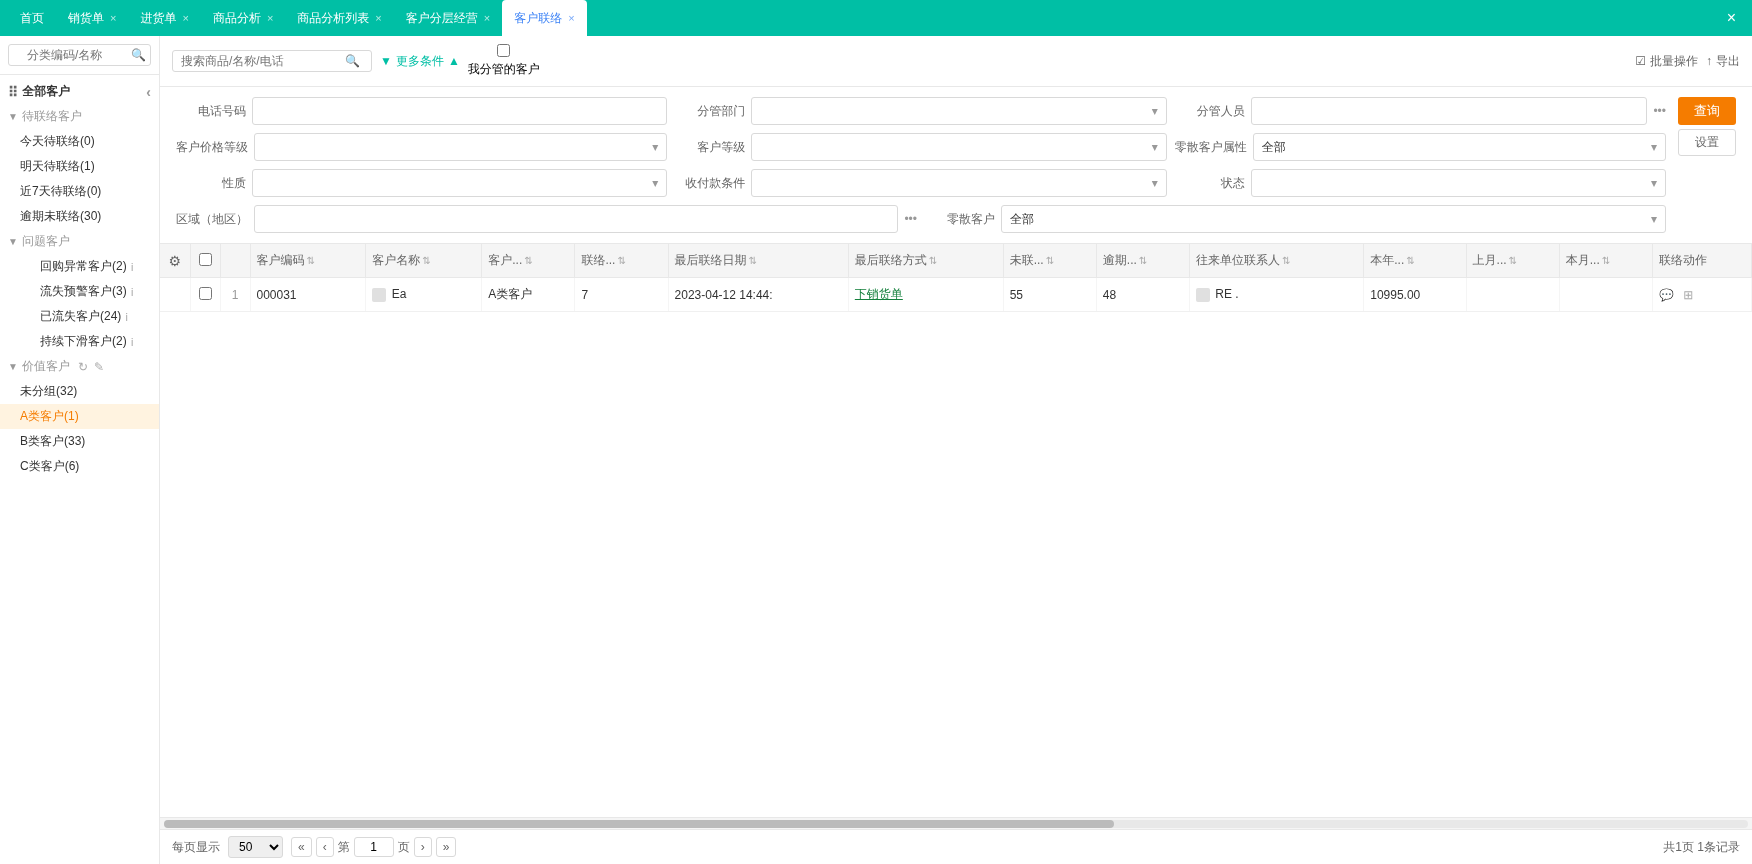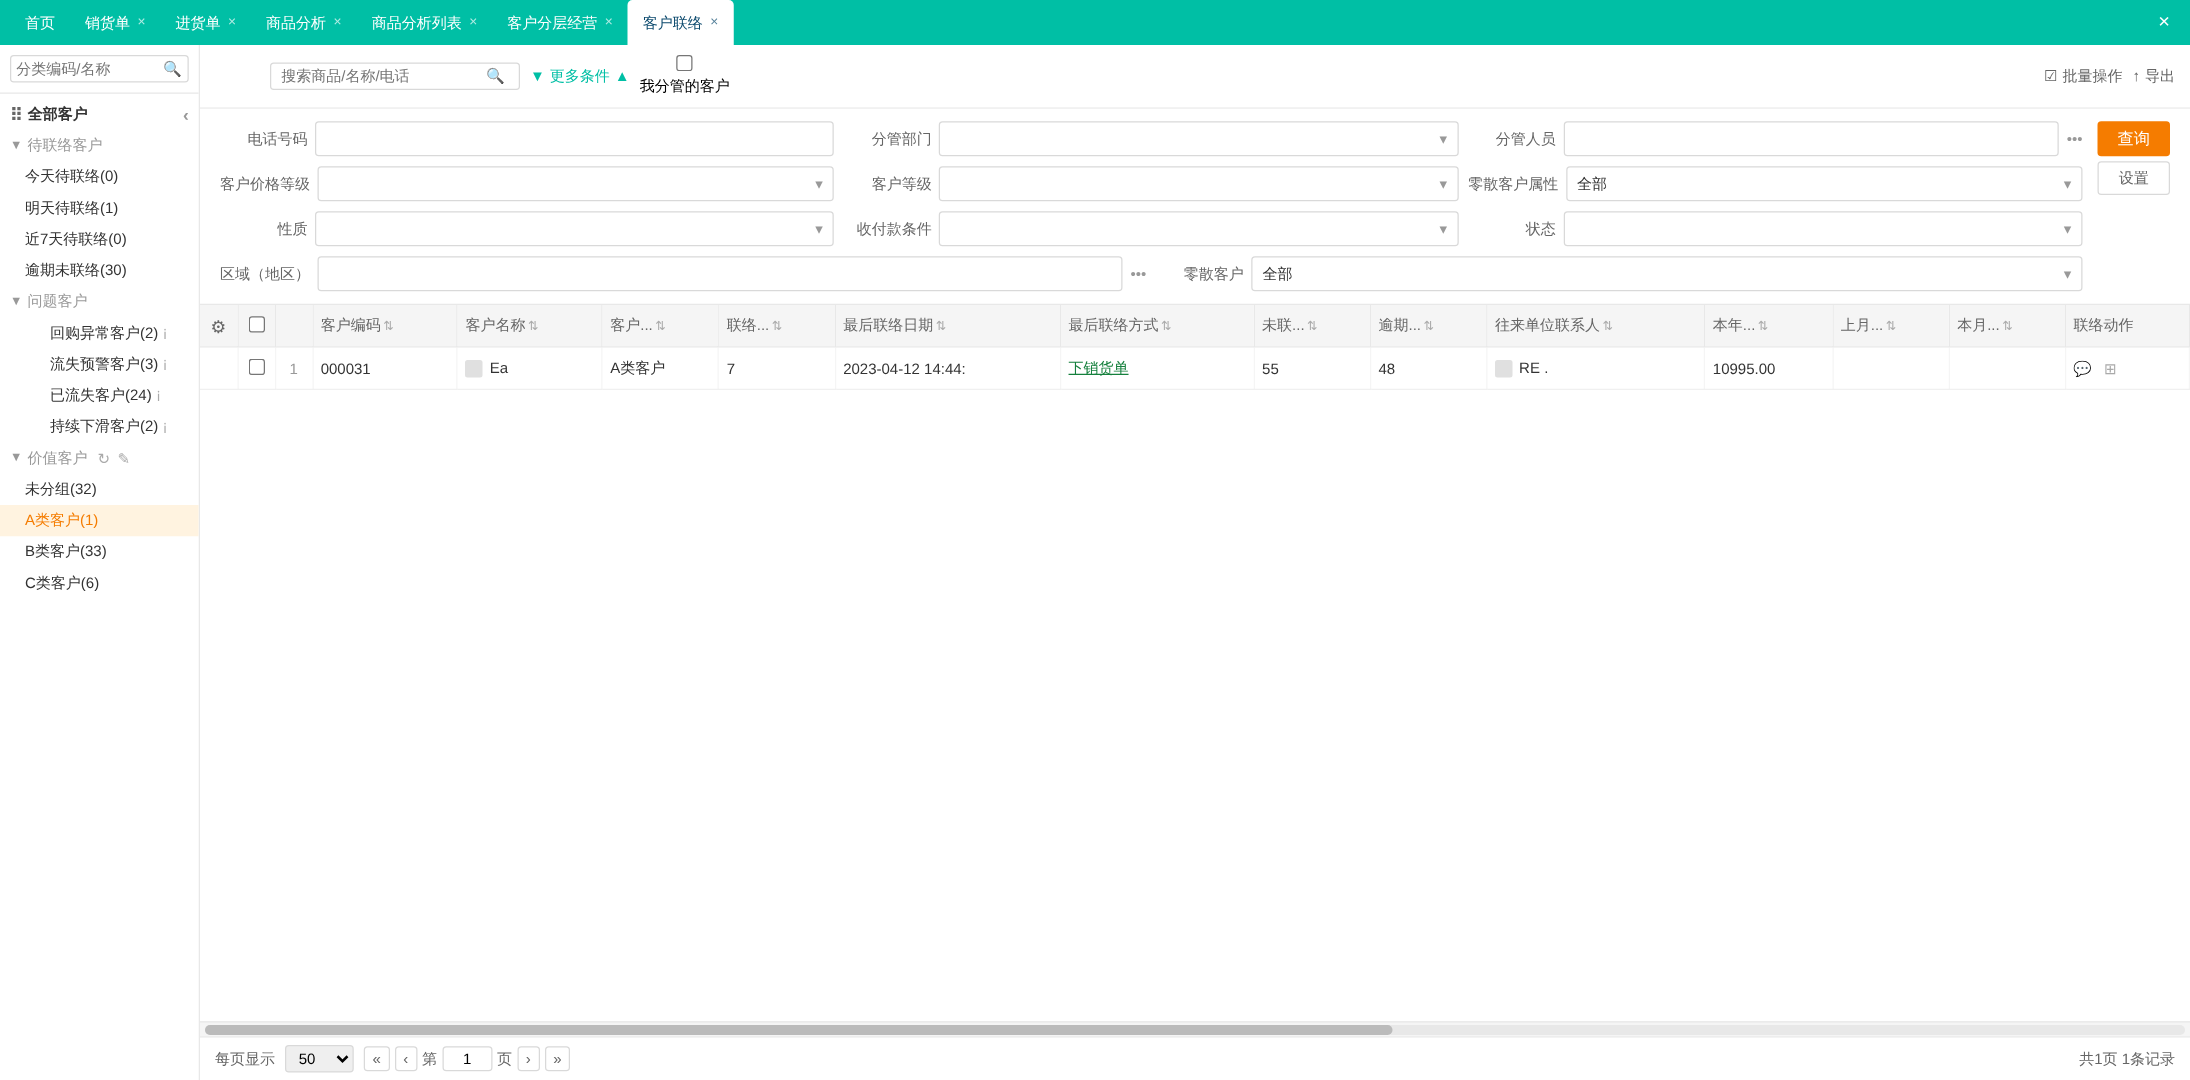--- a/index.html
+++ b/index.html
@@ -20,21 +20,21 @@
       display: flex;
       align-items: center;
       color: white;
       cursor: pointer;
       font-size: 13px;
       white-space: nowrap;
       gap: 6px;
     }
     .nav-tab.active {
       background: white;
-      color: #0c4a6e;
+      color: #3b82f6;
       border-radius: 4px 4px 0 0;
     }
     .nav-tab .close-icon {
       font-size: 11px;
       opacity: 0.7;
     }
     .top-nav-right {
       margin-left: auto;
       color: white;
       font-size: 16px;
@@ -61,21 +61,21 @@
     .sidebar-search {
       padding: 8px;
       display: flex;
       align-items: center;
       border-bottom: 1px solid #e8e8e8;
     }
     .sidebar-search input {
       width: 100%;
       border: 1px solid #d9d9d9;
       border-radius: 3px;
-      padding: 3px 4px;
+      padding: 3px 18px;
       font-size: 12px;
       outline: none;
       color: #999;
     }
     .sidebar-search .search-icon {
       margin-left: -20px;
       color: #999;
       font-size: 12px;
     }
     .sidebar-section-header {
@@ -142,21 +142,20 @@
       border-bottom: 1px solid #e8e8e8;
     }
     .filter-search {
       display: flex;
       align-items: center;
       border: 1px solid #d9d9d9;
       border-radius: 3px;
       padding: 3px 8px;
       gap: 4px;
       width: 200px;
-      margin-left: 44px;
     }
     .filter-search input {
       border: none;
       outline: none;
       font-size: 12px;
       width: 160px;
       color: #999;
     }
     .filter-more {
       display: flex;

